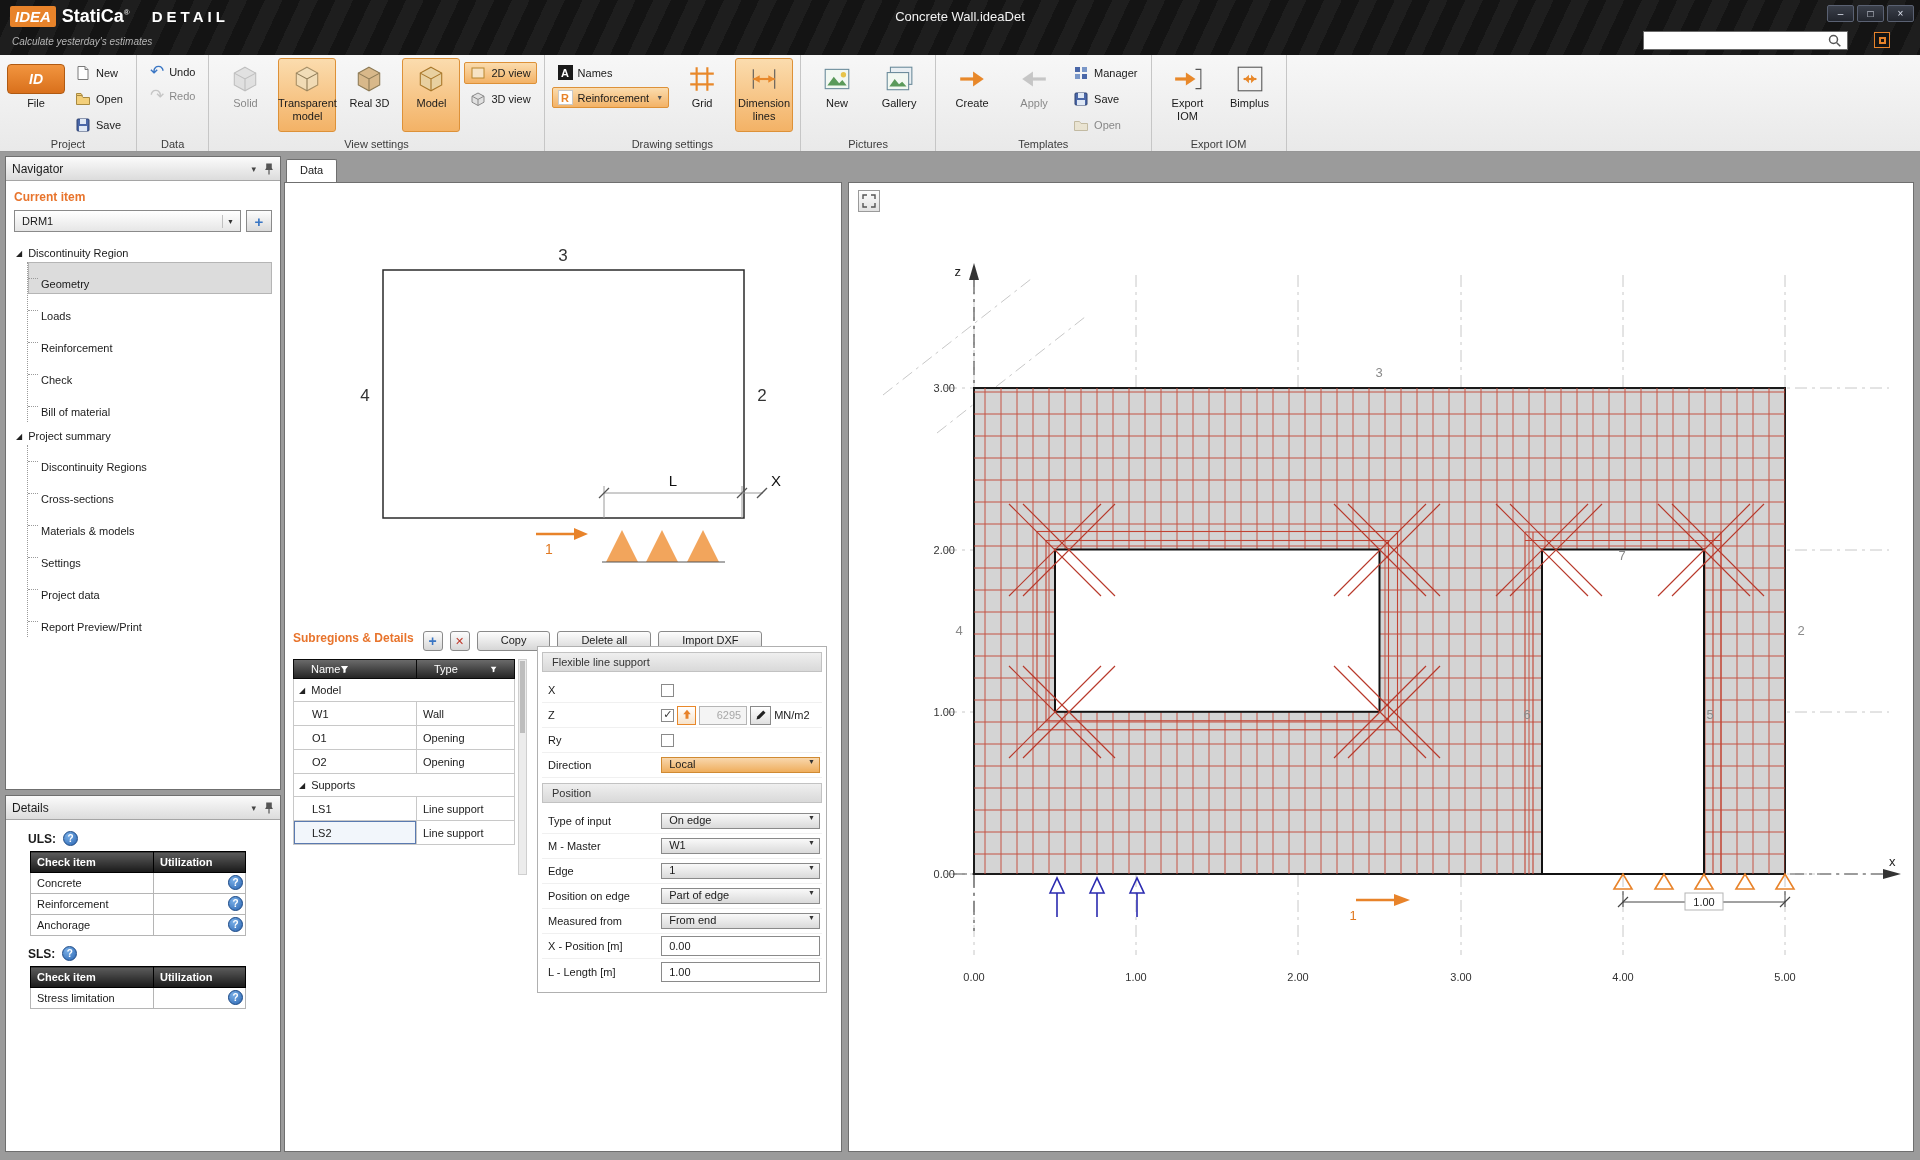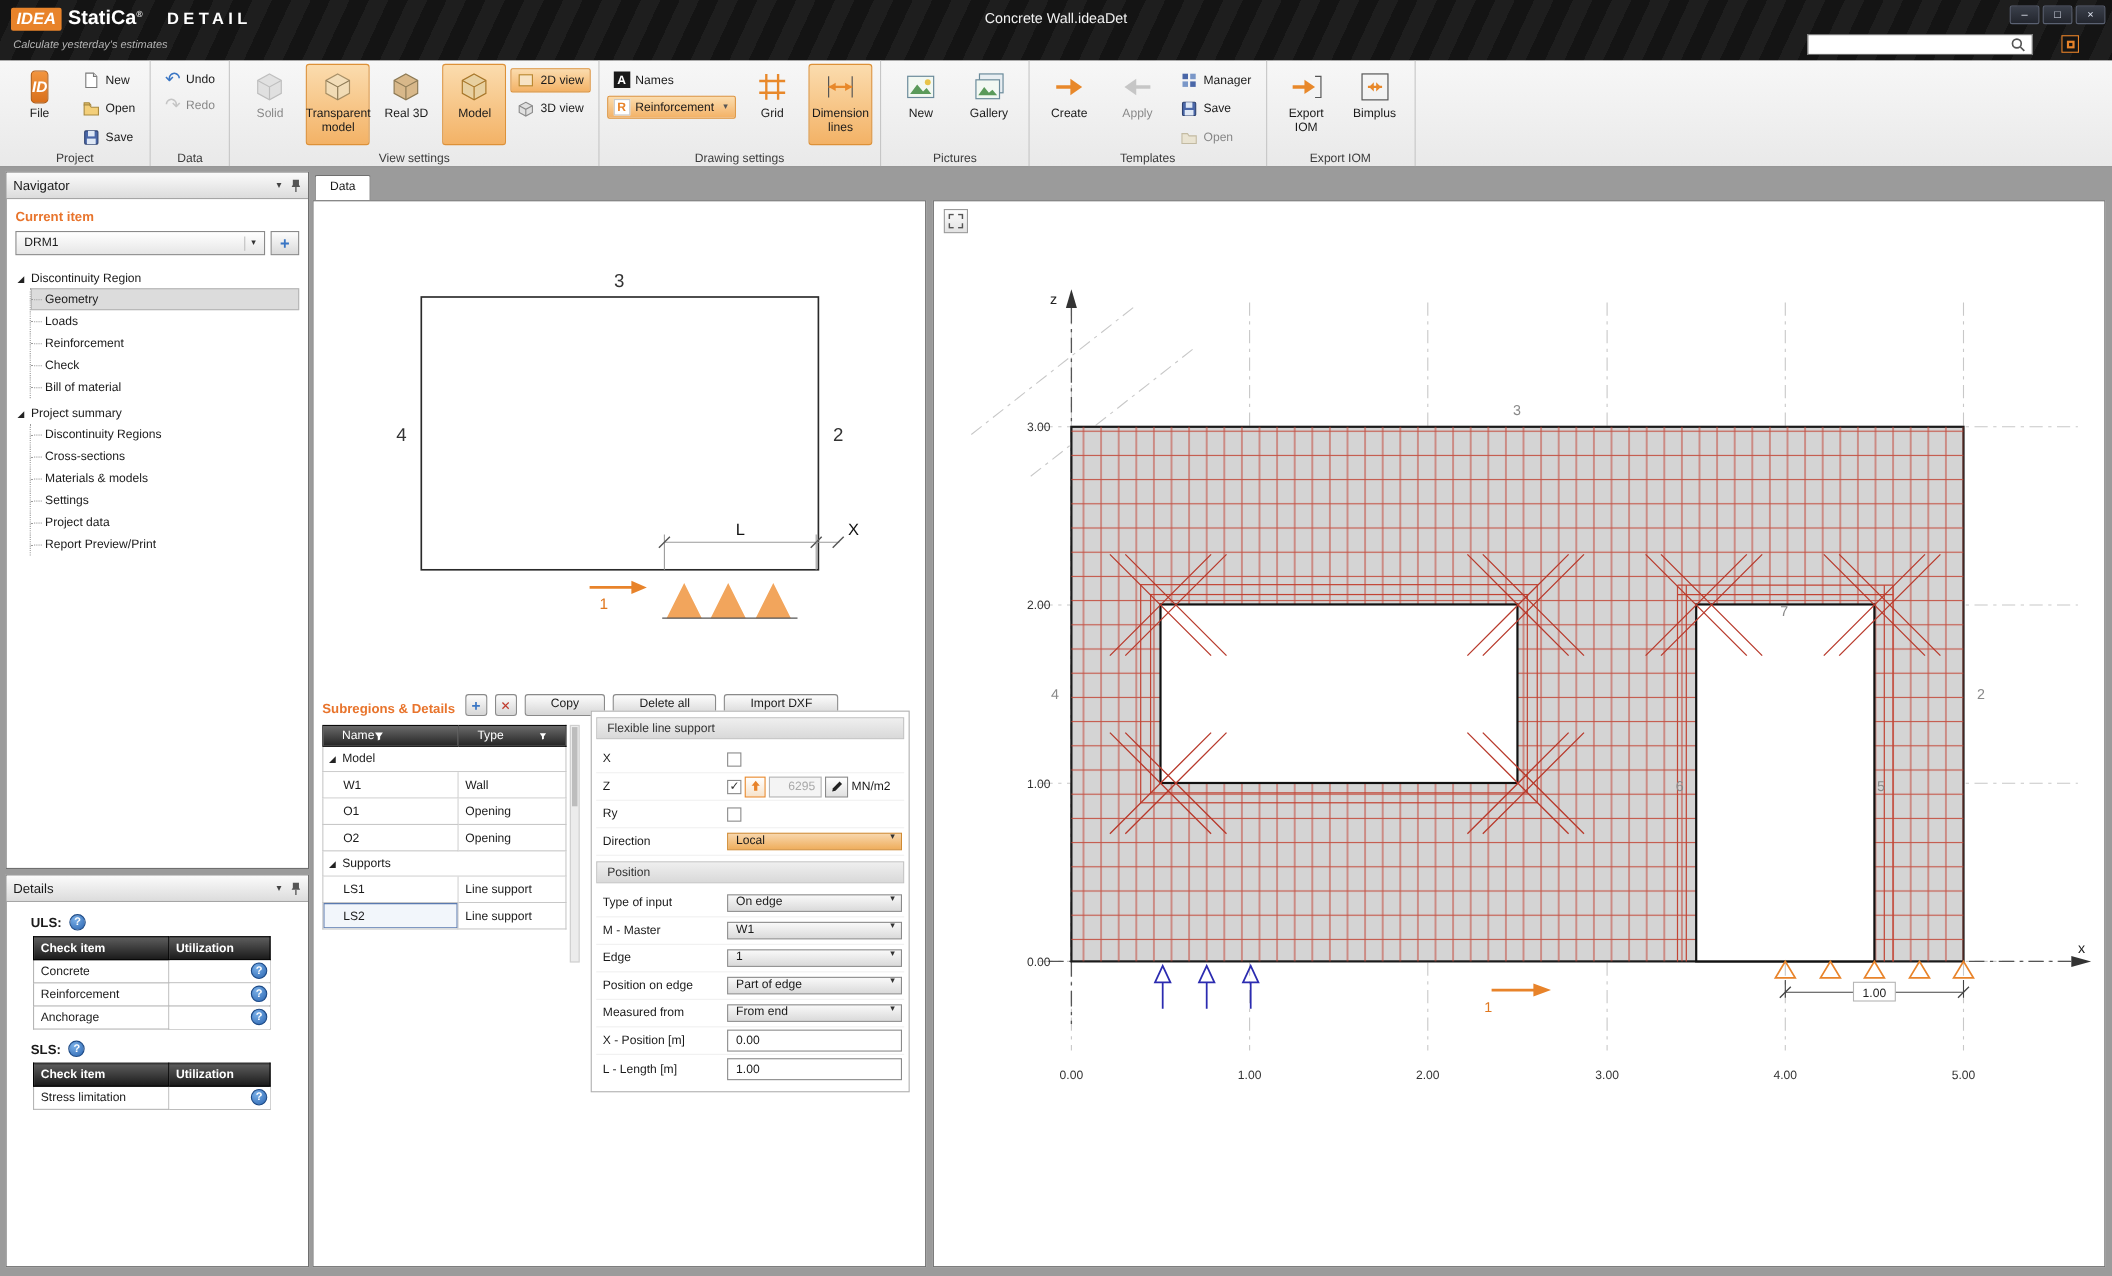--- a/index.html
+++ b/index.html
@@ -46,21 +46,21 @@
   .rgroup-items { display:flex; gap:4px; height:76px; align-items:flex-start; }
   .bigbtn { width:58px; height:74px; display:flex; flex-direction:column; align-items:center; justify-content:flex-start;
             gap:3px; padding:5px 1px 2px; border:1px solid transparent; border-radius:3px; text-align:center; line-height:1.15; cursor:default; }
   .bigbtn.sel { background:linear-gradient(#fbdcae,#f3b266); border-color:#dd9138; }
   .vstack { display:flex; flex-direction:column; gap:4px; padding-top:4px; }
   .smallbtn { display:flex; align-items:center; gap:5px; font-size:11px; padding:2px 5px; border:1px solid transparent; border-radius:2px; cursor:default; }
   .smallbtn.sel { background:linear-gradient(#fbdcae,#f3b266); border-color:#dd9138; }
   .dis { opacity:.5; }
   .i16 { width:16px; height:16px; }
   .i28 { width:30px; height:30px; }
-  .file-logo { width:16px; height:30px; background:linear-gradient(#f2953f,#d9701c); color:#fff; border-radius:4px;
+  .file-logo { width:58px; height:30px; background:linear-gradient(#f2953f,#d9701c); color:#fff; border-radius:4px;
                display:flex; align-items:center; justify-content:center; font-weight:bold; font-style:italic; font-size:14px; border:1px solid #b05a12; }
   .glyph-undo { font-size:17px; color:#3a76c4; line-height:14px; }
   .glyph-redo { font-size:17px; color:#9a9a9a; line-height:14px; }
   .sq-a { width:15px; height:15px; background:#1a1a1a; color:#fff; font-size:11px; font-weight:bold;
           display:inline-flex; align-items:center; justify-content:center; }
   .sq-r { width:15px; height:15px; background:#fff; border:1px solid #c9c9c9; color:#e8832a; font-size:11px; font-weight:bold;
           display:inline-flex; align-items:center; justify-content:center; }
   .dd-mini { font-size:7px; color:#555; margin-left:2px; }
 
   
@@ -80,41 +80,41 @@
   .cur-row { display:flex; gap:5px; }
   .dd { flex:1; height:22px; border:1px solid #8a8a8a; background:linear-gradient(#ffffff,#e6e6e6);
         display:flex; align-items:center; padding:0 2px 0 7px; cursor:default; }
   .dd .arr { margin-left:auto; font-size:7px; color:#333; border-left:1px solid #c0c0c0; padding:3px 4px; }
   .add-btn { width:26px; height:22px; border:1px solid #8a8a8a; background:linear-gradient(#fdfdfd,#dadada);
              color:#3a76c4; font-weight:bold; font-size:15px; display:flex; align-items:center; justify-content:center; cursor:default; }
   .tree { margin-top:12px; }
   .tgroup { display:flex; gap:6px; align-items:center; padding:3px 2px; }
   .texp { font-size:8px; color:#222; }
   .tchildren { margin-left:13px; border-left:1px dotted #9a9a9a; margin-bottom:5px; }
-  .titem { position:relative; padding:4px 4px 4px 13px; cursor:default; }
+  .titem { position:relative; padding:16px 4px 4px 13px; cursor:default; }
   .titem::before { content:""; position:absolute; left:0; top:50%; width:10px; border-top:1px dotted #9a9a9a; }
   .titem.sel { background:#dcdcdc; outline:1px solid #b5b5b5; outline-offset:-1px; }
 
   
   .dets-body { padding:6px 22px; }
   .sec-label { font-weight:bold; font-size:12px; display:flex; align-items:center; gap:7px; margin:5px 0 5px; }
   .help-icon { display:inline-flex; width:15px; height:15px; border-radius:50%;
                background:radial-gradient(circle at 35% 30%, #7ab0e8, #2a64b0);
                color:#fff; font-weight:bold; font-size:10px; align-items:center; justify-content:center;
                border:1px solid #1d4a86; flex:none; cursor:default; }
   table.chk { border-collapse:collapse; width:216px; margin:0 0 10px 2px; }
   .chk th { background:linear-gradient(#5c5c5c,#191919); color:#fff; font-weight:bold; text-align:left;
             padding:4px 6px; border:1px solid #000; font-size:11px; }
   .chk th.util { width:92px; }
   .chk td { border:1px solid #b5b5b5; background:#fff; padding:3px 6px; height:21px; }
   .chk td.util { position:relative; }
   .chk td.util .help-icon { position:absolute; right:2px; top:2px; }
 
   
-  .subr-bar { position:absolute; left:8px; top:448px; display:flex; align-items:flex-end; gap:7px; }
+  .subr-bar { position:absolute; left:8px; top:448px; display:flex; align-items:flex-start; gap:7px; }
   .subr-title { color:#e8742c; font-weight:bold; font-size:12px; margin-right:2px; }
   .tool-btn { height:20px; padding:2px 23px; border:1px solid #8a8a8a; border-radius:3px;
               background:linear-gradient(#fdfdfd,#d6d6d6); font-size:11px; cursor:default; }
   .icon-btn { width:20px; height:20px; border:1px solid #8a8a8a; border-radius:3px;
               background:linear-gradient(#fdfdfd,#d6d6d6); display:flex; align-items:center; justify-content:center;
               font-weight:bold; cursor:default; }
   .icon-btn.add { color:#3a76c4; font-size:14px; }
   .icon-btn.del { color:#c0392b; font-size:11px; }
   .sr-table { position:absolute; left:8px; top:476px; width:222px; }
   .sr-head { display:flex; }

